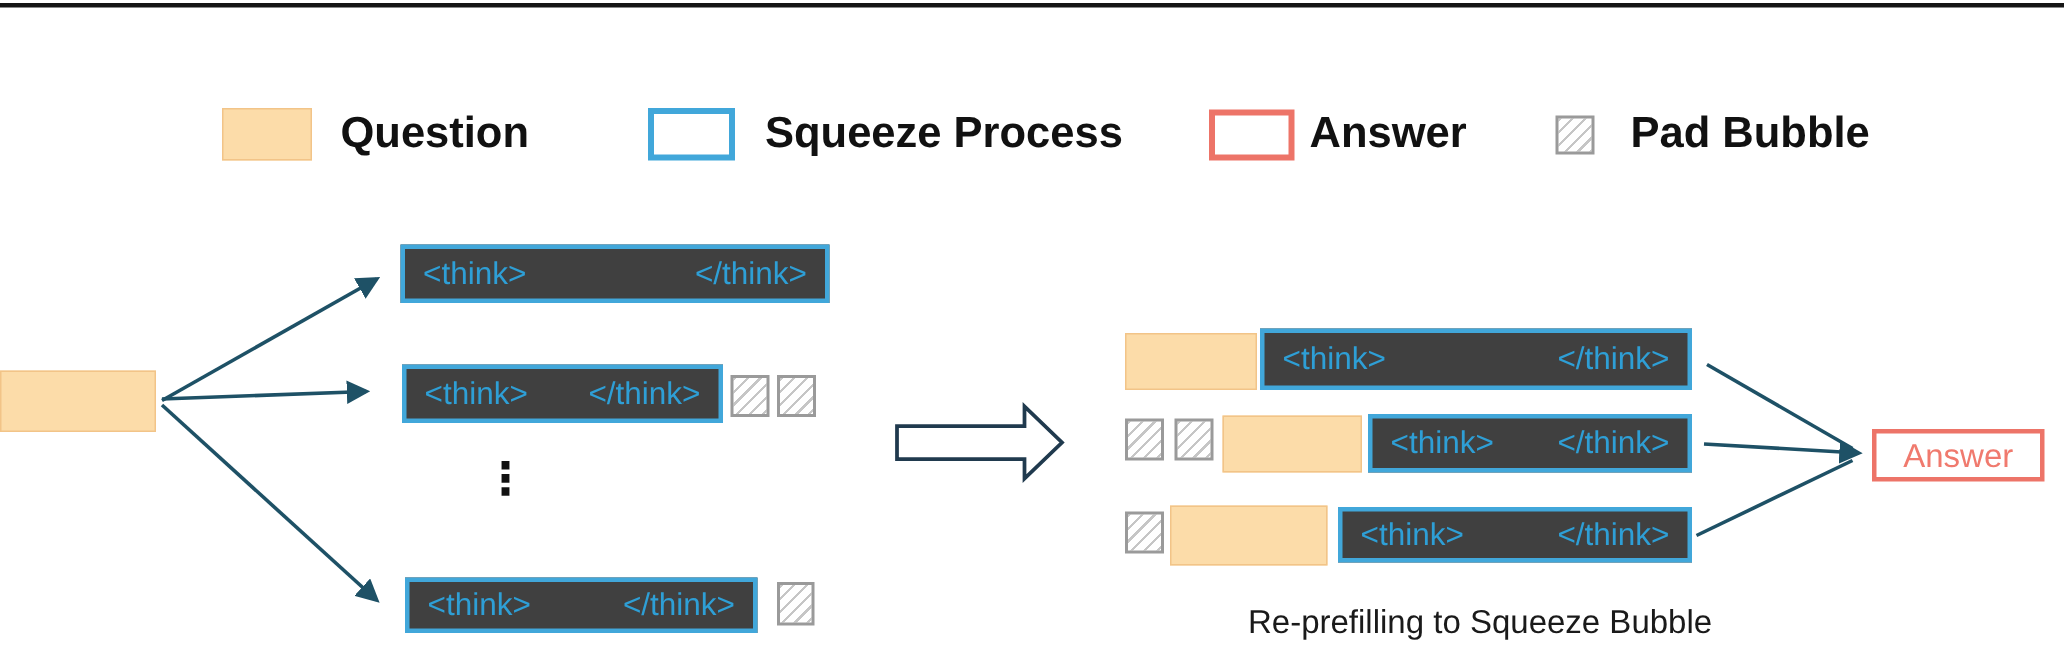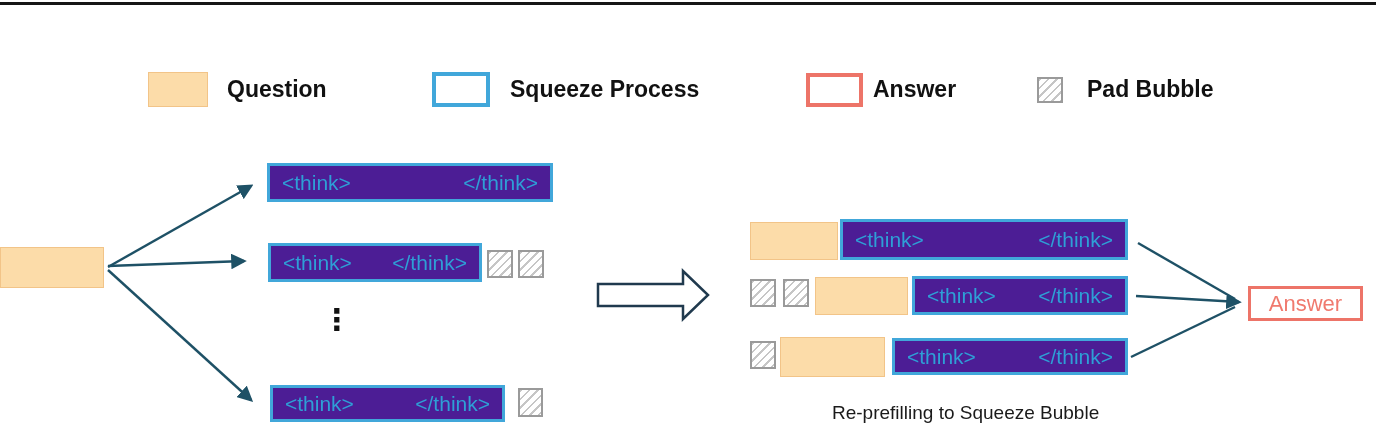--- a/index.html
+++ b/index.html
@@ -5,55 +5,55 @@
   html,body{margin:0;padding:0;background:#fff;}
   .canvas{
     position:relative;width:1376px;height:442px;background:#ffffff;
     font-family:"Liberation Sans","DejaVu Sans",sans-serif;overflow:hidden;
   }
   .top-rule{position:absolute;left:0;top:2px;width:1376px;height:3px;background:#151515;}
 
   
   .legend-label{
     position:absolute;top:72px;height:35px;line-height:35px;
-    font-weight:bold;font-size:23px;color:#111;white-space:nowrap;
+    font-weight:bold;font-size:29px;color:#111;white-space:nowrap;
   }
   .swatch{position:absolute;box-sizing:border-box;}
   .swatch-question{left:148px;top:72px;width:60px;height:35px;background:#FCDCA9;border:1px solid #F2C488;}
   .swatch-thinking{left:432px;top:72px;width:58px;height:35px;background:#fff;border:4px solid #41A7DA;}
   .swatch-answer{left:806px;top:73px;width:57px;height:34px;background:#fff;border:4px solid #ED7468;}
   .swatch-pad{left:1037px;top:77px;width:26px;height:26px;}
   .lbl-question{left:227px;}
   .lbl-thinking{left:510px;}
   .lbl-answer{left:873px;}
   .lbl-pad{left:1087px;}
 
   
   .qbox{position:absolute;box-sizing:border-box;background:#FCDCA9;border:1px solid #F2C488;}
   .tbox{
-    position:absolute;box-sizing:border-box;background:#4c1d95;border:3px solid #41A7DA;
+    position:absolute;box-sizing:border-box;background:#404040;border:3px solid #41A7DA;
     display:flex;justify-content:space-between;align-items:center;
     padding:0 12px;color:#2E9FD6;font-size:21px;white-space:nowrap;
   }
   .pad{
     position:absolute;box-sizing:border-box;border:2px solid #9A9A9A;
     background:repeating-linear-gradient(135deg,#C6C6C6 0px,#C6C6C6 1.5px,#ffffff 1.5px,#ffffff 6px);
   }
   .dots{
     position:absolute;left:322px;top:298px;width:30px;height:44px;
     font-family:"DejaVu Sans",sans-serif;font-size:30px;font-weight:bold;color:#111;
     text-align:center;line-height:44px;
   }
   .answer-box{
     position:absolute;left:1248px;top:286px;width:115px;height:35px;box-sizing:border-box;
     border:3px solid #ED7468;background:#fff;color:#F07A6E;font-size:22px;
     display:flex;align-items:center;justify-content:center;white-space:nowrap;
   }
   .caption{
-    position:absolute;left:832px;top:402px;font-size:19px;color:#1a1a1a;white-space:nowrap;
+    position:absolute;left:832px;top:402px;font-size:22px;color:#1a1a1a;white-space:nowrap;
   }
   .arrows{position:absolute;left:0;top:0;width:1376px;height:442px;pointer-events:none;}
 
   
   .l-qbox{left:0;top:247px;width:104px;height:41px;}
   .l-tb1{left:267px;top:163px;width:286px;height:39px;}
   .l-tb2{left:268px;top:243px;width:214px;height:39px;}
   .l-pad1{left:487px;top:250px;width:26px;height:28px;}
   .l-pad2{left:518px;top:250px;width:26px;height:28px;}
   .l-tb3{left:270px;top:385px;width:235px;height:37px;}

